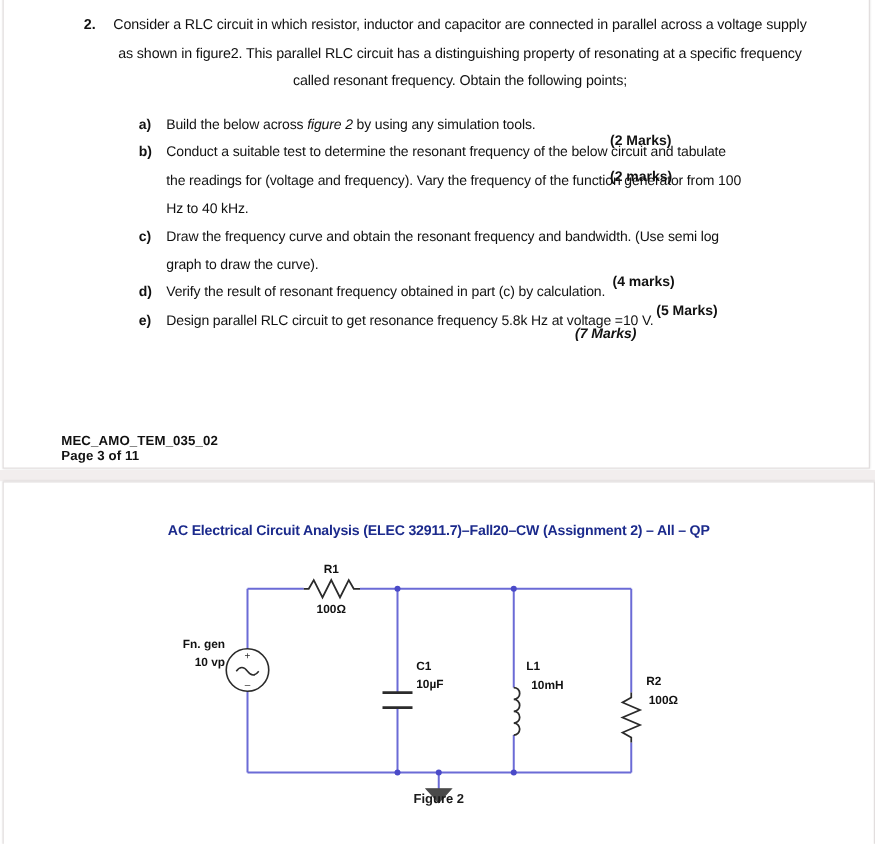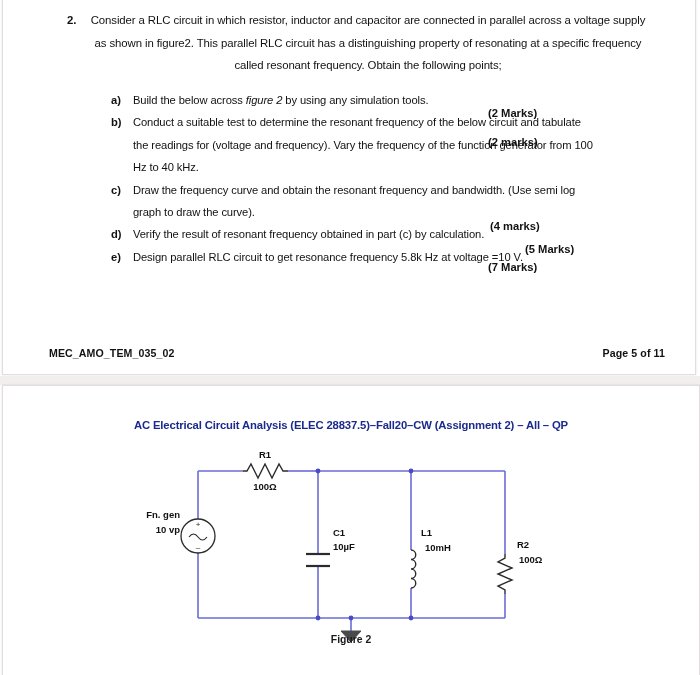--- a/index.html
+++ b/index.html
@@ -88,32 +88,33 @@
   .marks {
     position: absolute;
     font-weight: bold;
     font-size: 11.2px;
     white-space: nowrap;
   }
   #marks-a { left: 485px; top: 114px; }
   #marks-b { left: 485px; top: 143px; }
   #marks-c { left: 487px; top: 227px; }
   #marks-d { left: 486px; top: 250px; margin-left: 36px; }
-  #marks-e { left: 485px; top: 268px; }
+  #marks-e { left: 457px; top: 268px; font-style: italic; }
 
   .footer {
     position: absolute;
     left: 46px;
     right: 30px;
     top: 354px;
     display: flex;
     justify-content: space-between;
     align-items: baseline;
     font-size: 10.6px;
     font-weight: bold;
+    flex-direction: column;
   }
   .footer .doc-code { letter-spacing: 0.1px; }
   .footer .page-num { letter-spacing: 0.1px; }
 
   
   #page-two {
     left: 2px;
     top: 385px;
     width: 698px;
     height: 300px;
@@ -204,30 +205,30 @@
   </div>
 
   <div class="marks" id="marks-a">(2 Marks)</div>
   <div class="marks" id="marks-b">(2 marks)</div>
   <div class="marks" id="marks-c">(4 marks)</div>
   <div class="marks" id="marks-d">(5 Marks)</div>
   <div class="marks" id="marks-e">(7 Marks)</div>
 
   <div class="footer">
     <div class="doc-code">MEC_AMO_TEM_035_02</div>
-    <div class="page-num">Page 5 of 11</div>
+    <div class="page-num">Page 3 of 11</div>
   </div>
 
 </div>
 
 <div class="page-gap"></div>
 
 <div class="page" id="page-two">
 
-  <div class="assignment-title">AC Electrical Circuit Analysis (ELEC 28837.5)–Fall20–CW (Assignment 2) – All – QP</div>
+  <div class="assignment-title">AC Electrical Circuit Analysis (ELEC 32911.7)–Fall20–CW (Assignment 2) – All – QP</div>
 
   <div class="circuit-wrap">
     <svg class="circuit-svg" width="420" height="200" viewBox="0 0 420 200">
 
       <g stroke="#6b6bd6" stroke-width="1.6" fill="none">
 
         <line x1="55" y1="25" x2="100" y2="25"></line>
 
         <line x1="145" y1="25" x2="175" y2="25"></line>
 

